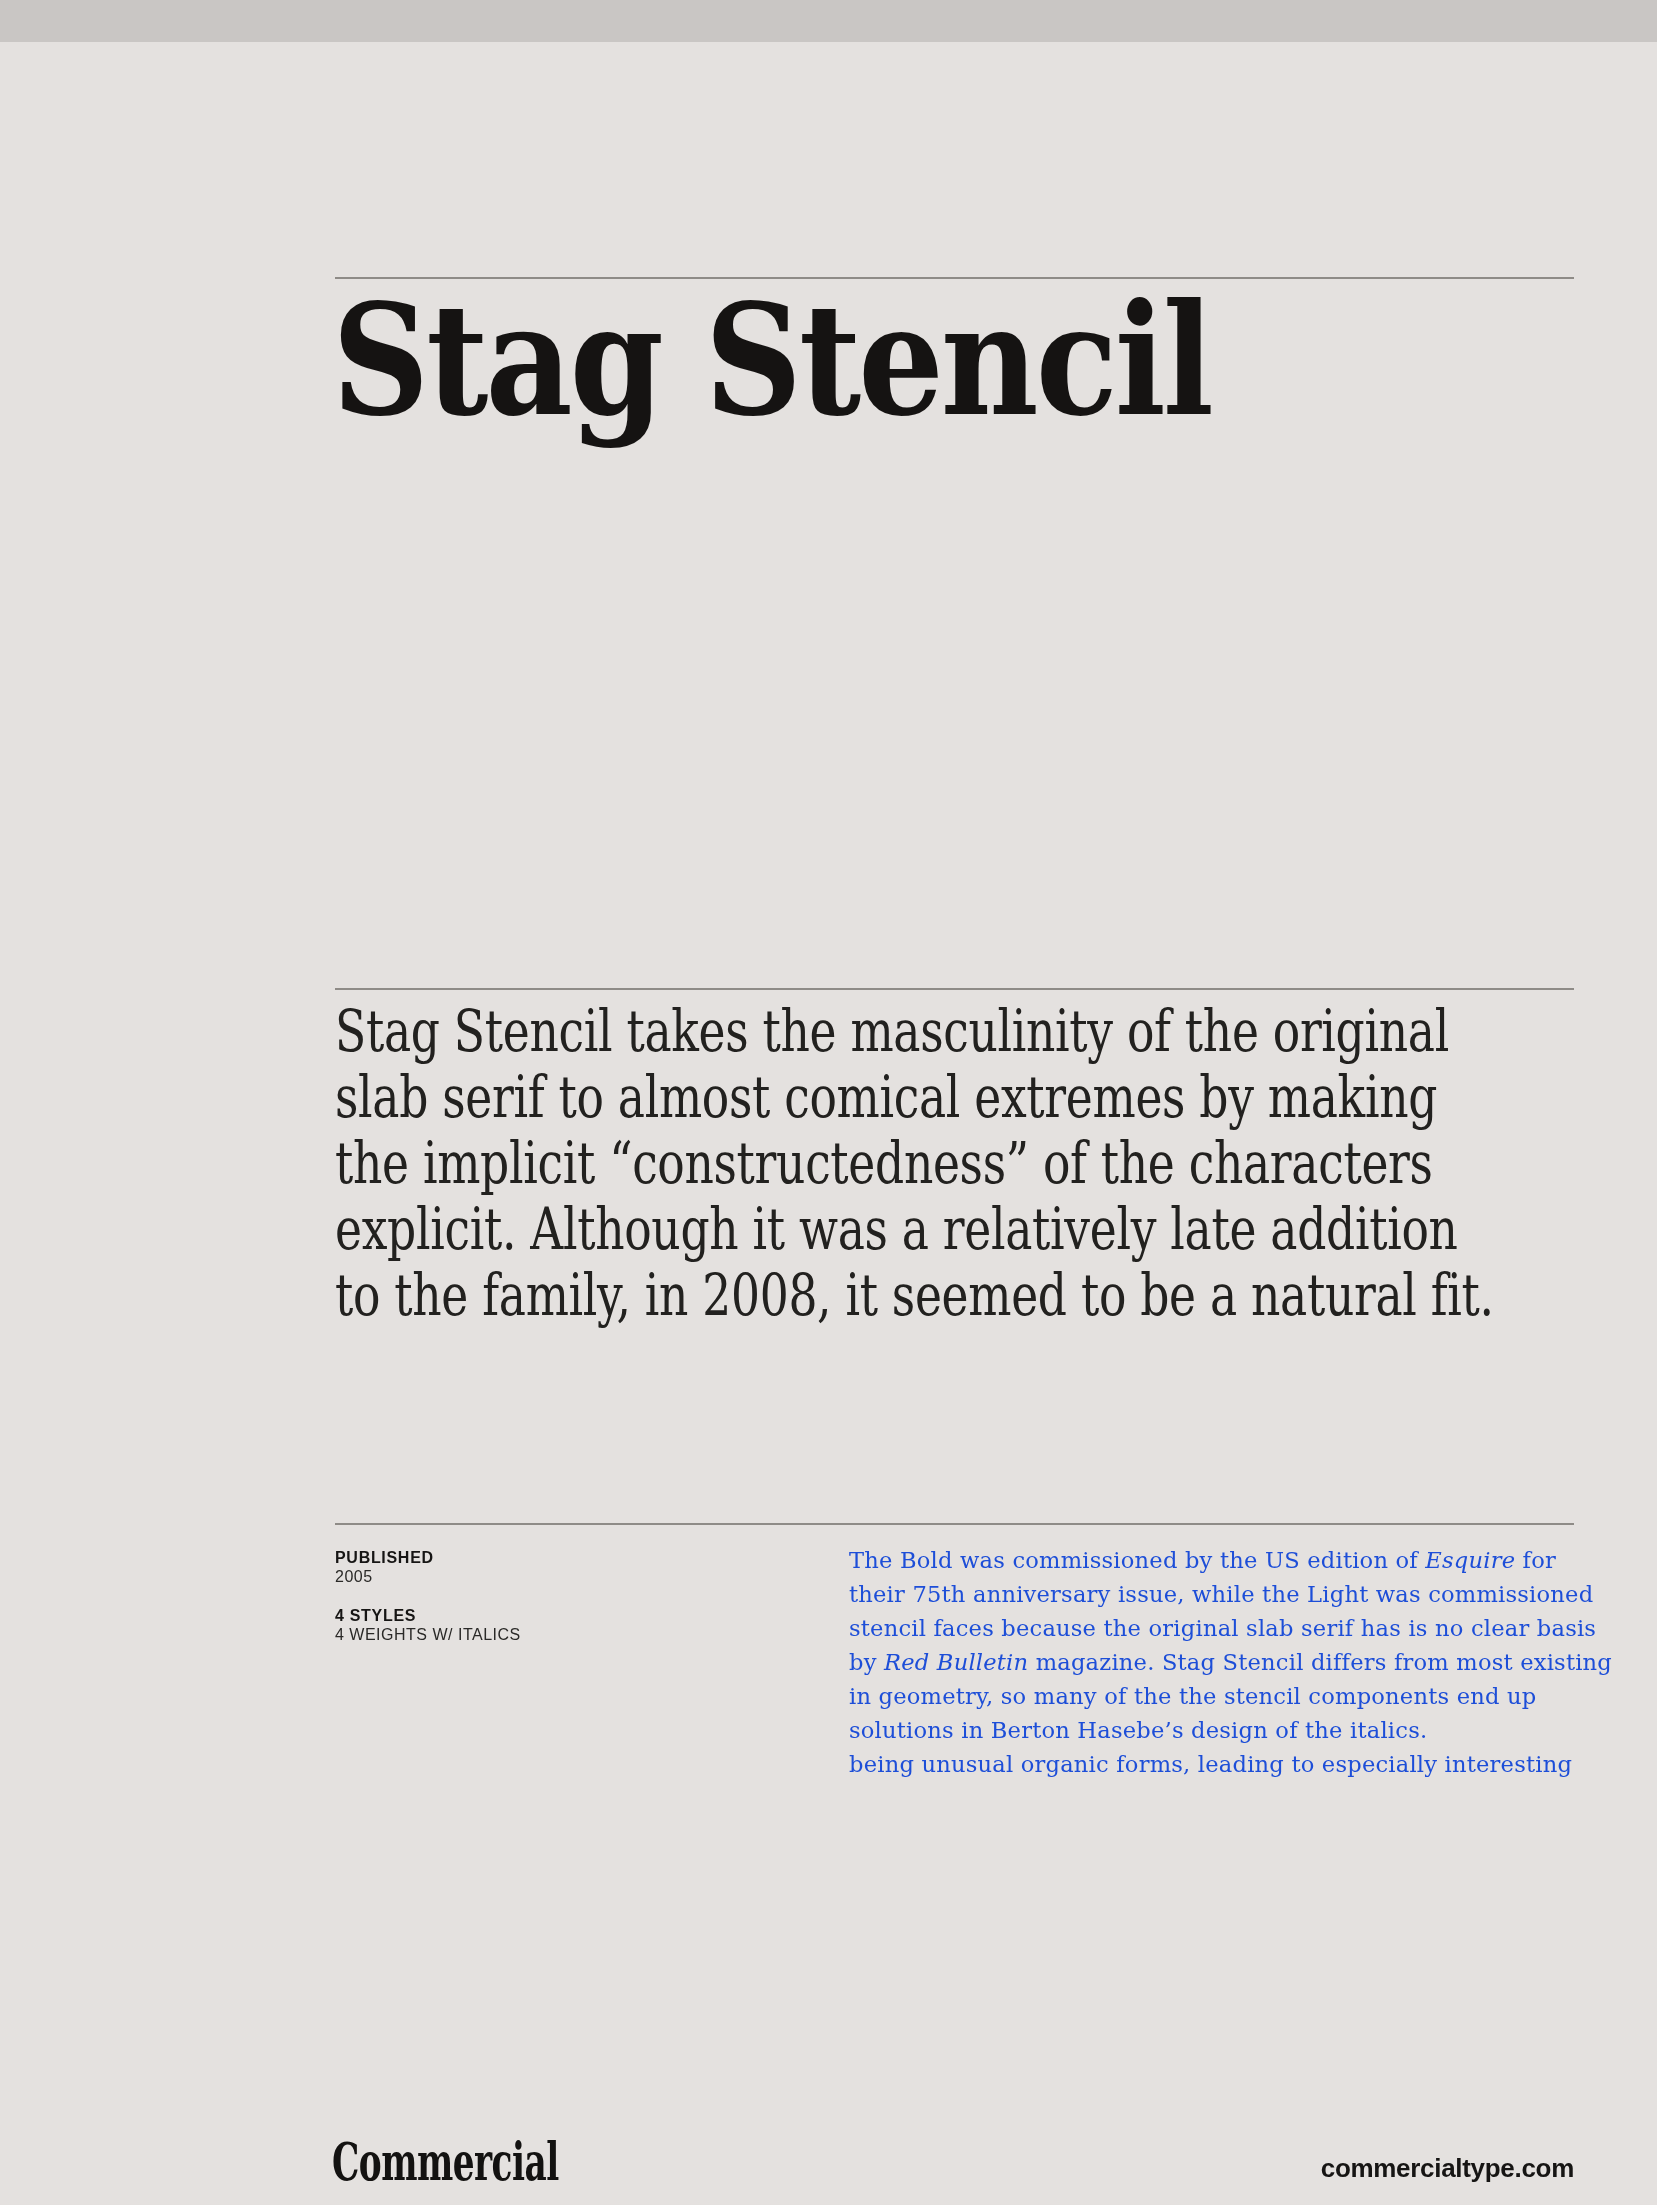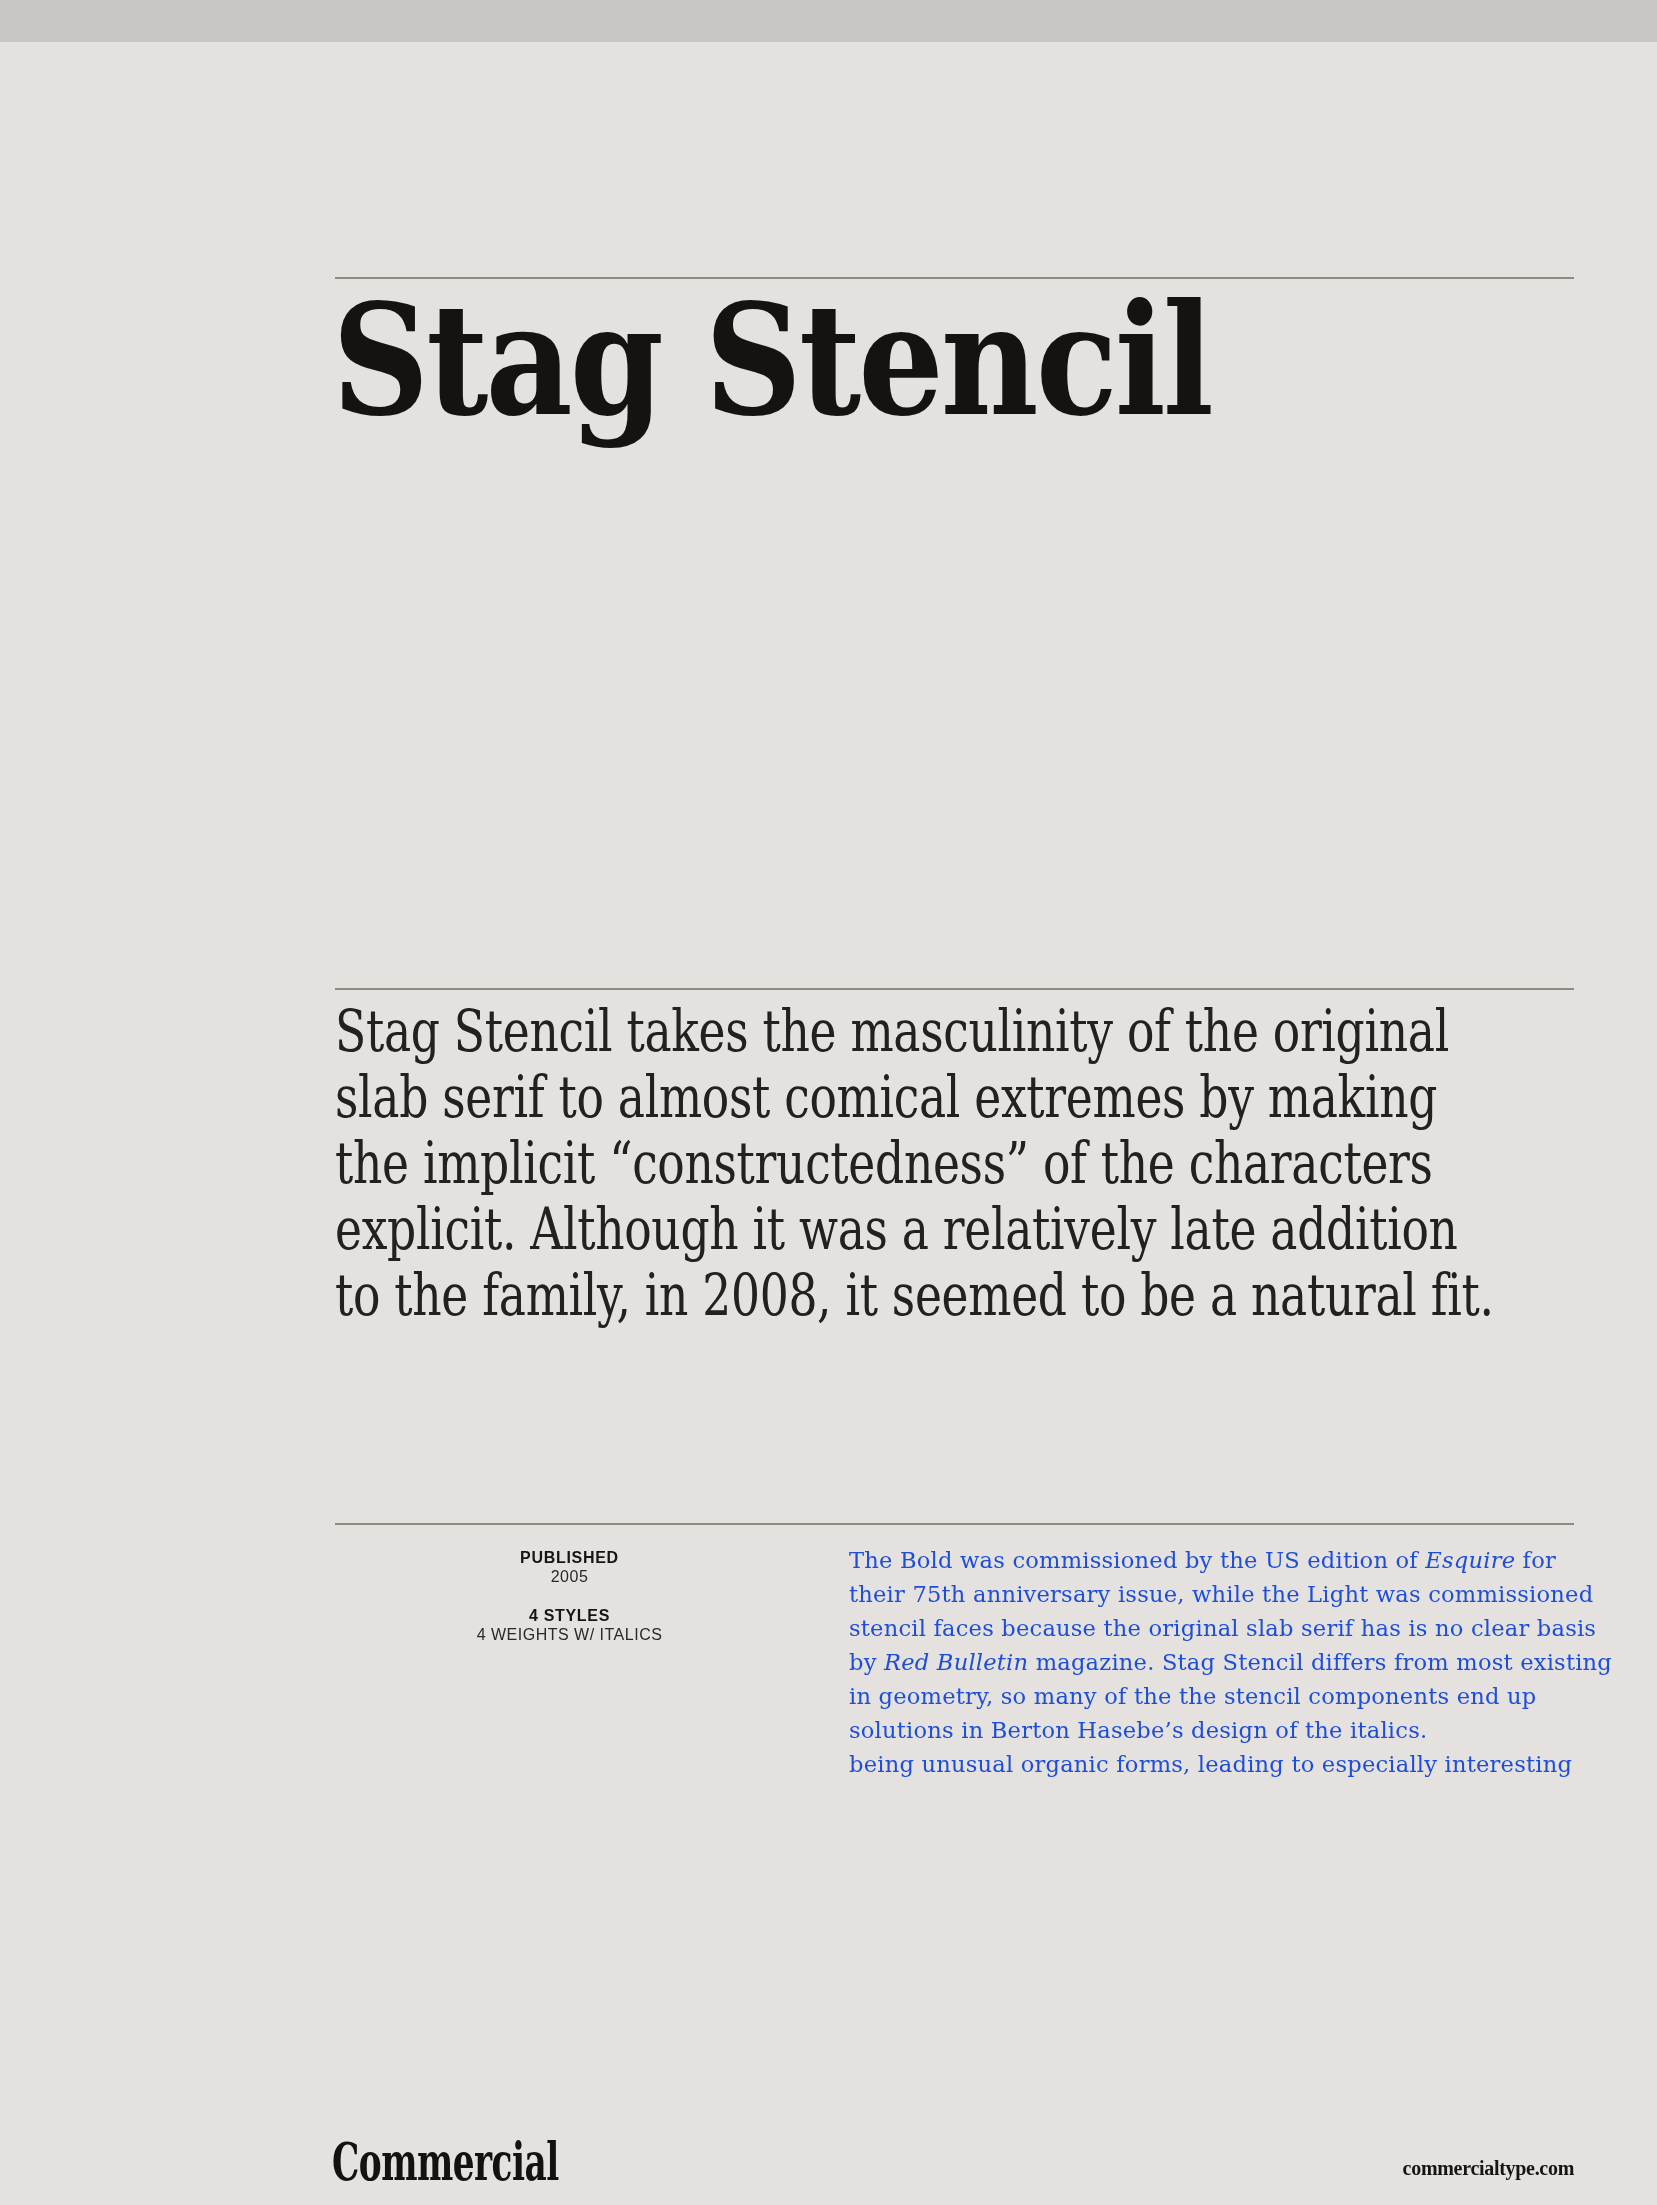--- a/index.html
+++ b/index.html
@@ -31,41 +31,41 @@
     font-size:57px;line-height:66px;font-weight:400;
     letter-spacing:-0.4px;color:#22211f;
     transform:scaleX(0.80);transform-origin:left top;
     white-space:nowrap;
   }
   .meta{
     position:absolute;left:335px;top:1506px;width:469px;
     font-family:"Liberation Sans", sans-serif;
     font-size:16px;line-height:19px;color:#2a2927;
   }
-  .meta-group{margin:0 0 20px 0;text-align:center;}
+  .meta-group{margin:0 0 20px 0;}
   .meta-label{font-weight:700;letter-spacing:0.7px;color:#161514;}
   .meta-value{font-weight:400;letter-spacing:0.5px;color:#2a2927;}
   .desc{
     position:absolute;left:849px;top:1501px;width:746px;
     font-size:22.6px;line-height:34px;color:#1d4ed8;
     letter-spacing:0.2px;white-space:nowrap;
   }
   .desc .it{font-style:italic;}
   .footer-logo{
     position:absolute;left:332px;top:2094px;
     font-family:"DejaVu Serif", serif;
     font-size:52px;line-height:52px;font-weight:700;
     letter-spacing:-0.8px;color:#131211;
     transform:scaleX(0.66);transform-origin:left top;
     white-space:nowrap;
   }
   .footer-site{
     position:absolute;right:83px;top:2114px;
-    font-family:Liberation Serif, serif;
-    font-size:20px;line-height:25px;font-weight:700;
+    font-family:Liberation Sans, sans-serif;
+    font-size:26px;line-height:25px;font-weight:700;
     letter-spacing:-0.3px;color:#161514;
     white-space:nowrap;
     text-decoration:none;
     cursor:pointer;
   }
 </style>
 </head>
 <body>
 
 <div class="page">

